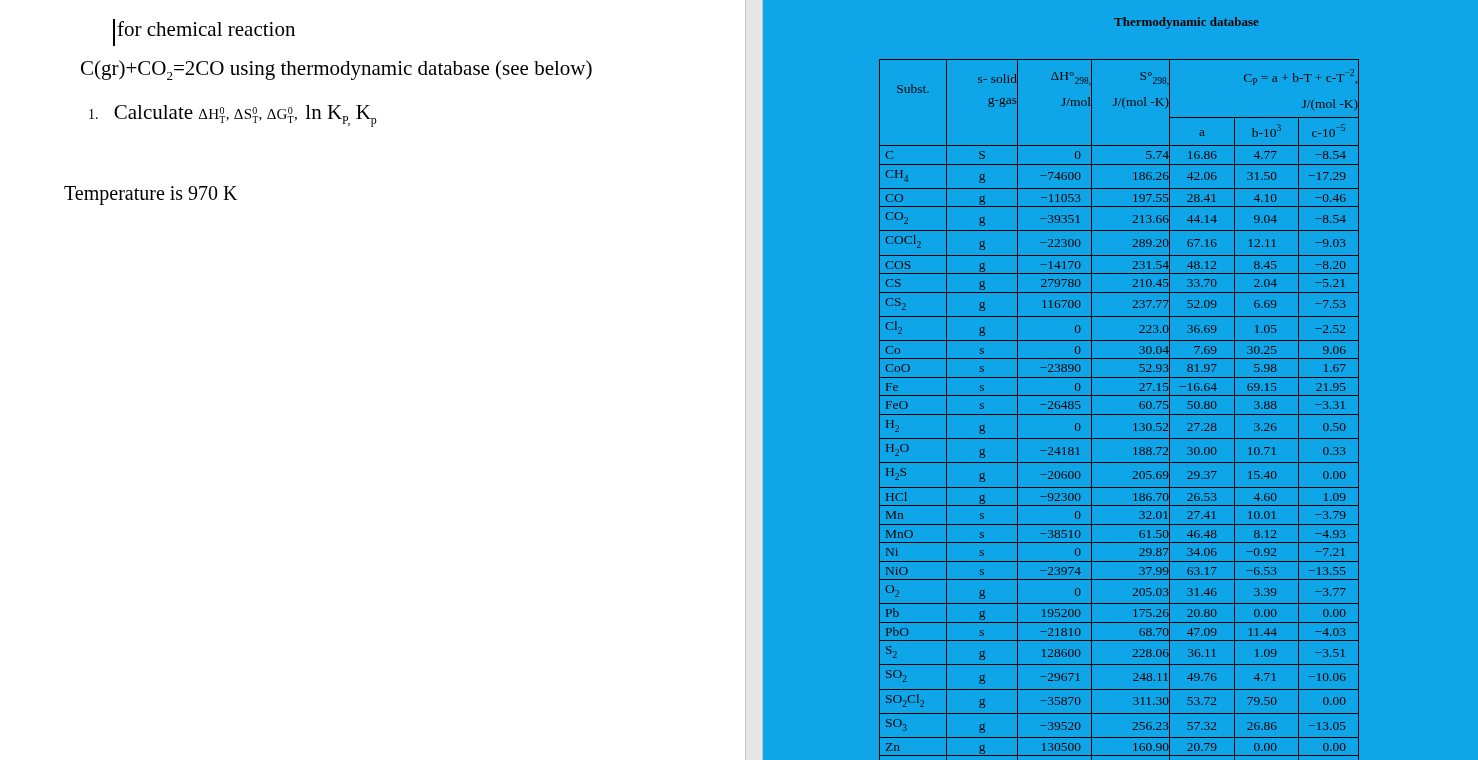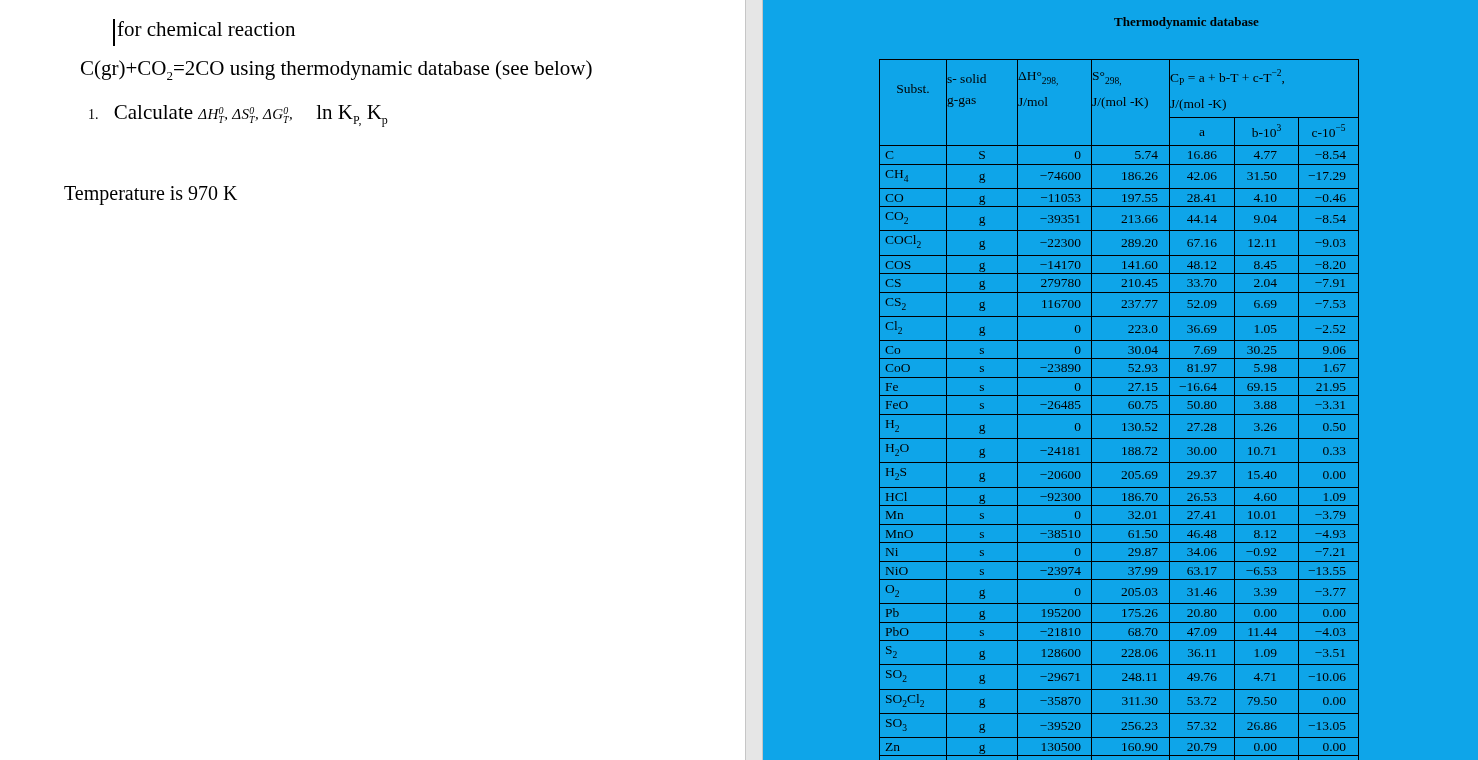--- a/index.html
+++ b/index.html
@@ -22,48 +22,48 @@
   
   .t { position:absolute; white-space:nowrap; }
   .caret { position:absolute; left:113px; top:19px; width:2px; height:27px; background:#000; }
   .line1 { left:117px; top:17px; font-size:21px; }
   .line2 { left:80px;  top:56px; font-size:21px; }
   .line2 sub { font-size:13px; }
   .calc-line { left:88px; top:100px; font-size:21px; }
   .calc-line .num { font-size:14px; margin-right:10px; }
   .calc-line .big { font-size:21px; }
   .calc-line .big sub { font-size:12px; }
-  .calc-line .f { font-size:15px; letter-spacing:0.3px;font-style:italic; }
+  .calc-line .f { font-size:15px; letter-spacing:0.3px; }
   .calc-line .f sup, .calc-line .f sub { font-size:10px; }
   .calc-line .f sup { position:relative; top:1px; }
   .calc-line .f sup + sub { margin-left:-0.55em; }
-  .suffix { margin-left:18px; }
+  .suffix { margin-left:2px; }
   .temp-line { left:64px; top:182px; font-size:20px; }
 
   
   .tbl-title { position:absolute; left:351px; top:14px; font-size:13px; font-weight:bold; }
   table.db {
     position:absolute; left:116px; top:59px;
     border-collapse:collapse; table-layout:fixed;
     font-size:13.5px;
   }
   .db th, .db td {
     border:1px solid #000; padding:0;
     font-weight:normal; overflow:hidden;
   }
   .db sub, .db sup { font-size:9.5px; }
   .db thead tr.hrow1 th { height:57px; vertical-align:middle; text-align:center; }
   .db thead tr.hrow2 th { height:27px; vertical-align:middle; text-align:center; }
   .db thead th.h-span { padding-bottom:28px; }
-  .db thead .hl { line-height:21px; text-align:left; }
+  .db thead .hl { line-height:21px; text-align:right; }
   .db tbody td { height:17.5px; line-height:17.5px; }
   .db tbody td:nth-child(1) { text-align:left;  padding-left:5px; }
   .db tbody td:nth-child(2) { text-align:center; }
   .db tbody td:nth-child(3) { text-align:right; padding-right:10px; }
-  .db tbody td:nth-child(4) { text-align:right; padding-right:11px; }
+  .db tbody td:nth-child(4) { text-align:right; }
   .db tbody td:nth-child(5) { text-align:right; padding-right:17px; }
   .db tbody td:nth-child(6) { text-align:right; padding-right:21px; }
   .db tbody td:nth-child(7) { text-align:right; padding-right:12px;margin-top:24px; }
 </style>
 </head>
 <body>
 
 <div class="canvas">
 
   <div class="page page-left">
@@ -163,33 +163,33 @@
     <td>−22300</td>
     <td>289.20</td>
     <td>67.16</td>
     <td>12.11</td>
     <td>−9.03</td>
   </tr>
           <tr>
     <td>COS</td>
     <td>g</td>
     <td>−14170</td>
-    <td>141.60</td>
+    <td>231.54</td>
     <td>48.12</td>
     <td>8.45</td>
     <td>−8.20</td>
   </tr>
           <tr>
     <td>CS</td>
     <td>g</td>
     <td>279780</td>
     <td>210.45</td>
     <td>33.70</td>
     <td>2.04</td>
-    <td>−7.91</td>
+    <td>−5.21</td>
   </tr>
           <tr>
     <td>CS<sub>2</sub></td>
     <td>g</td>
     <td>116700</td>
     <td>237.77</td>
     <td>52.09</td>
     <td>6.69</td>
     <td>−7.53</td>
   </tr>

